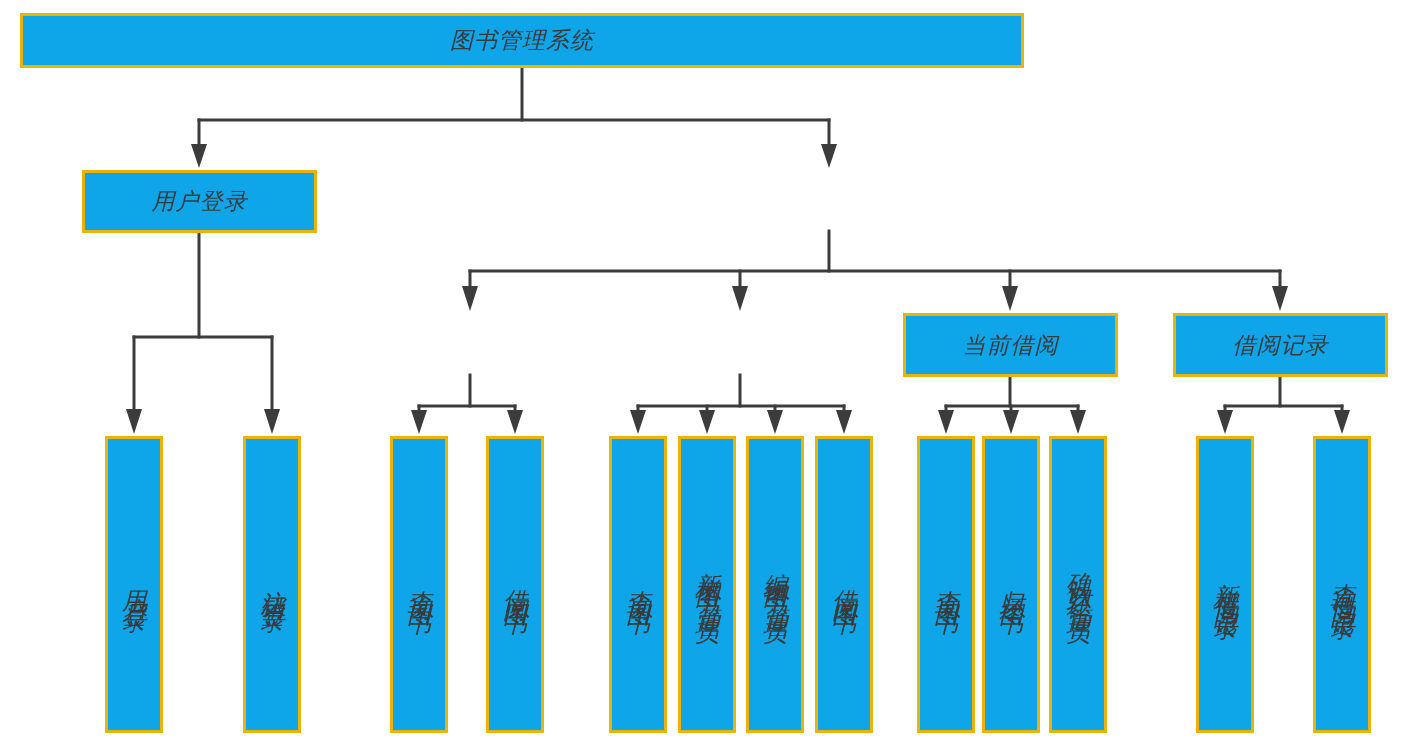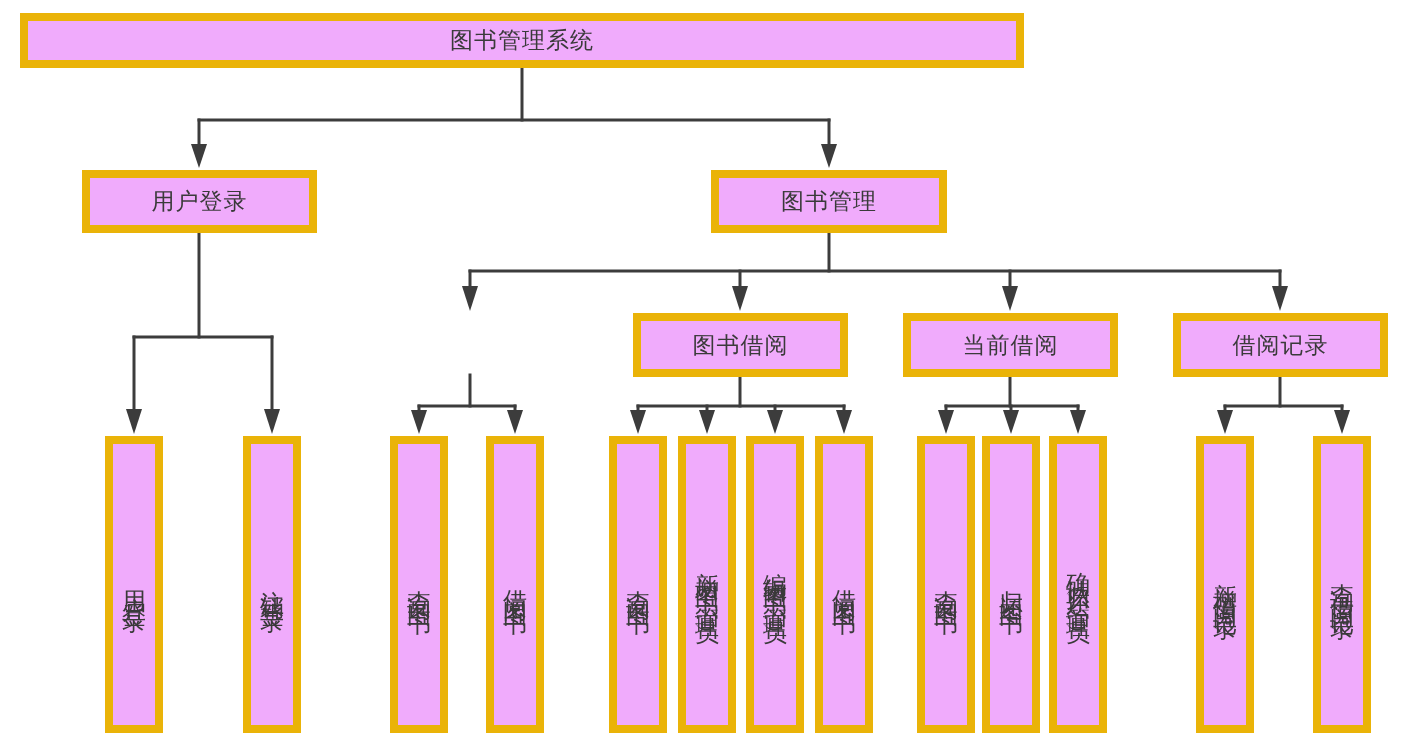--- a/index.html
+++ b/index.html
@@ -27,26 +27,27 @@
     stroke: #3c3c3c;
     stroke-width: 3;
     stroke-linecap: square;
   }
   #connectors polygon {
     fill: #3c3c3c;
   }
   .node {
     position: absolute;
     box-sizing: border-box;
-    border: 8px solid #eab308;
-    background: #f0abfc;
+    border: 3px solid #eab308;
+    background: #0ea5e9;
     display: flex;
     align-items: center;
     justify-content: center;
     color: #3a3a3a;
+    font-style: italic;
   }
   .h-node {
     font-size: 23px;
     letter-spacing: 1px;
     white-space: nowrap;
   }
   .v-node .v-text {
     writing-mode: vertical-rl;
     text-orientation: mixed;
     font-size: 24px;
@@ -128,23 +129,21 @@
     <line x1="1225" y1="406" x2="1342" y2="406"></line>
     <line x1="1225" y1="406" x2="1225" y2="412"></line>
     <polygon points="1217,410 1233,410 1225,434"></polygon>
     <line x1="1342" y1="406" x2="1342" y2="412"></line>
     <polygon points="1334,410 1350,410 1342,434"></polygon>
   </svg>
 
   <div class="node h-node" style="left:20px; top:13px; width:1004px; height:55px;">图书管理系统</div>
 
   <div class="node h-node" style="left:82px; top:170px; width:235px; height:63px;">用户登录</div>
-  <div class="node h-node" style="left:711px; top:170px; width:236px; height:63px;">图书管理</div>
 
-  <div class="node h-node" style="left:633px; top:313px; width:215px; height:64px;">图书借阅</div>
   <div class="node h-node" style="left:1173px; top:313px; width:215px; height:64px;">借阅记录</div>
   <div class="node h-node" style="left:903px; top:313px; width:215px; height:64px;">当前借阅</div>
 
   <div class="node v-node" style="left:105px; top:436px; width:58px; height:297px;">
     <span class="v-text">用户登录</span>
   </div>
   <div class="node v-node" style="left:243px; top:436px; width:58px; height:297px;">
     <span class="v-text">注销登录</span>
   </div>
 

